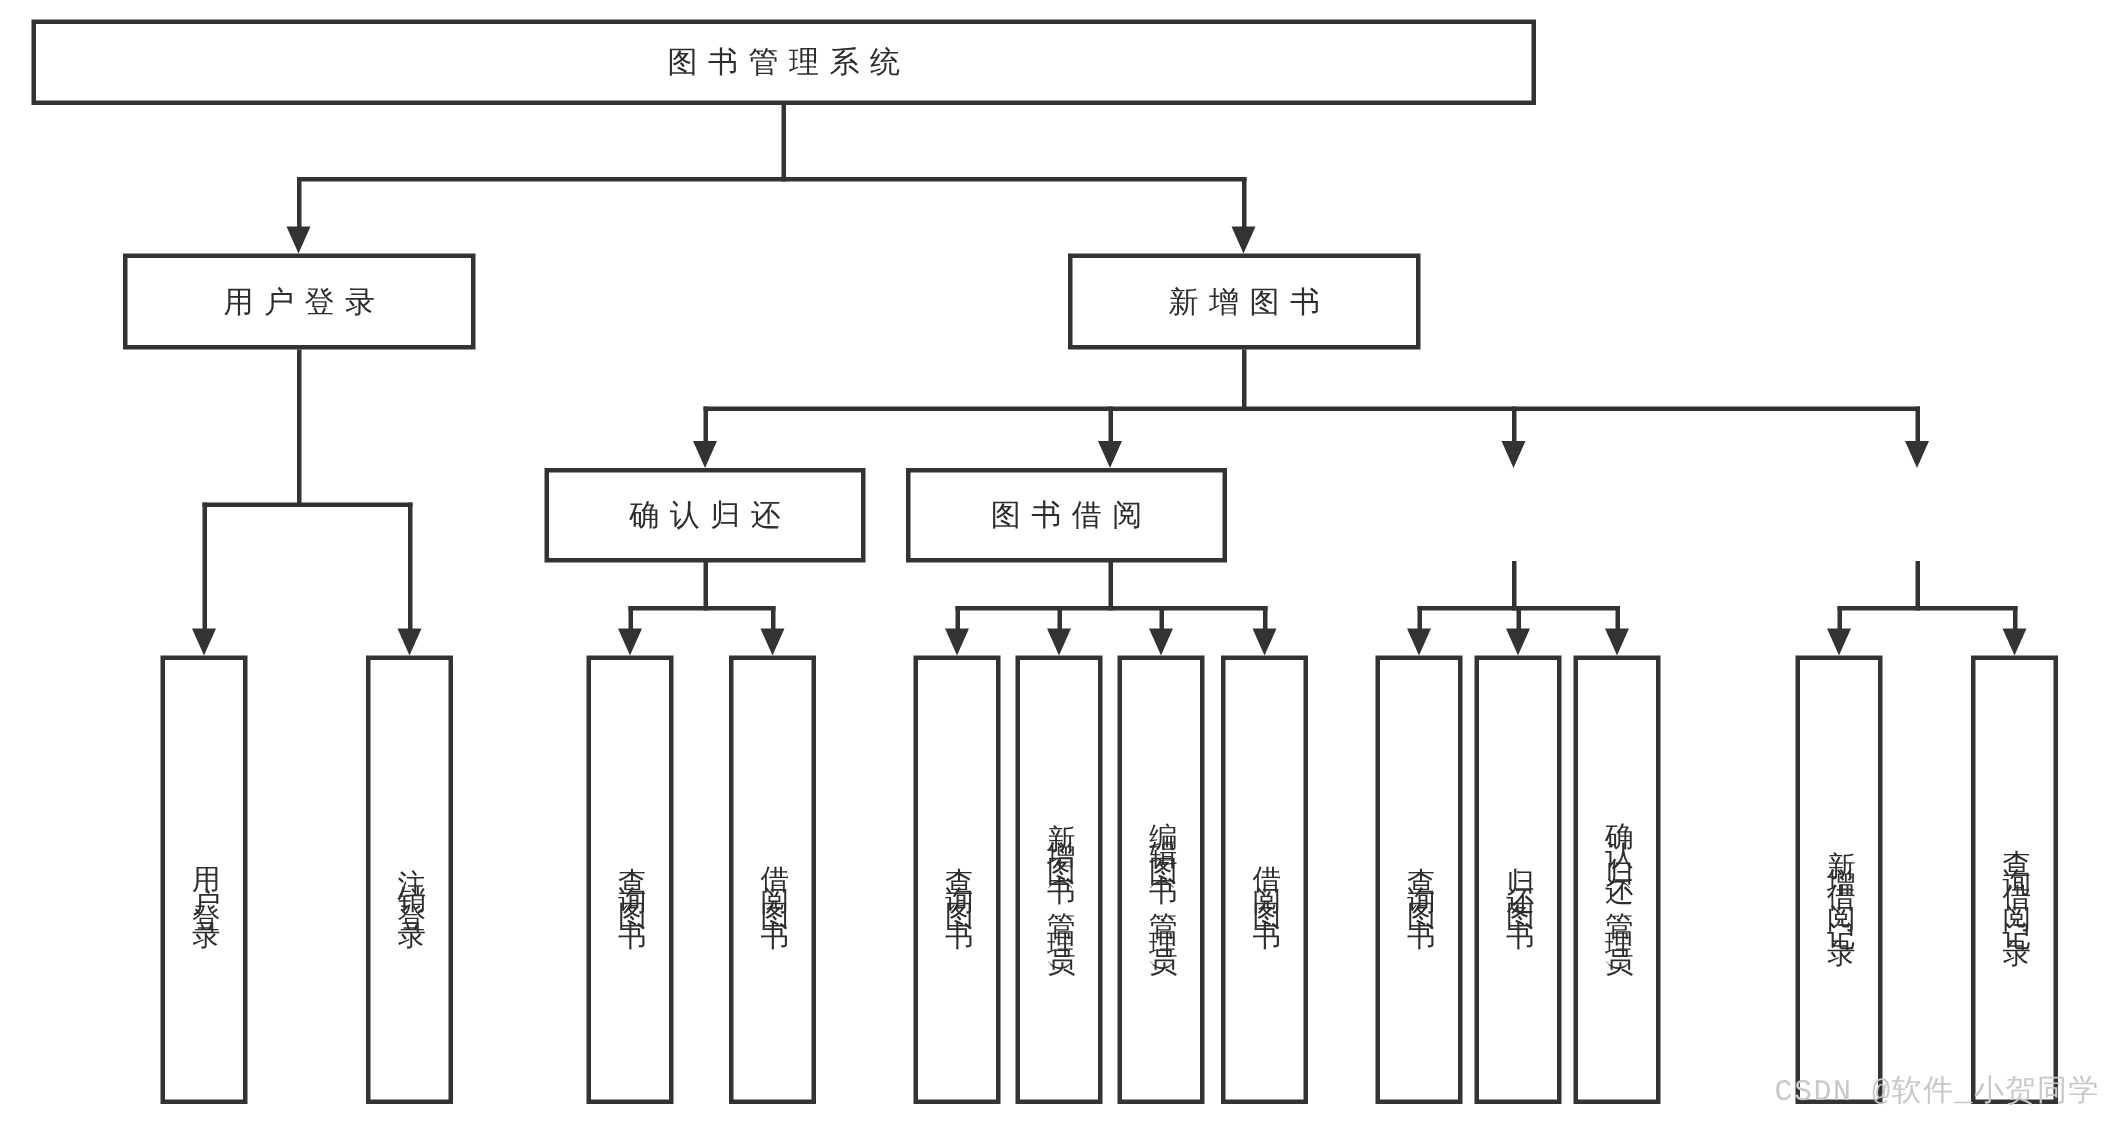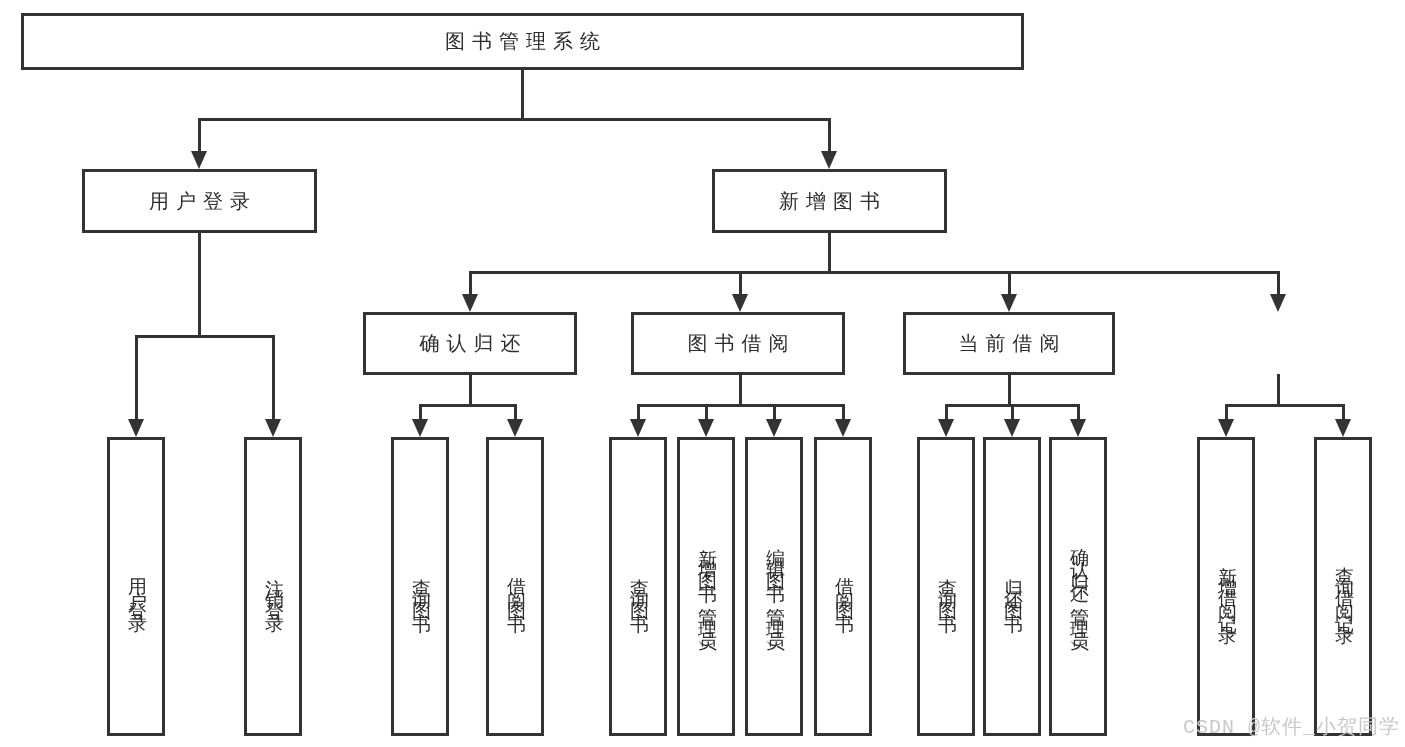--- a/index.html
+++ b/index.html
@@ -72,25 +72,22 @@
   <div class="vline" style="left:738.5px;top:271px;height:26px"></div>
   <div class="arrow" style="left:732px;top:294px"></div>
   <div class="vline" style="left:1007.5px;top:271px;height:26px"></div>
   <div class="arrow" style="left:1001px;top:294px"></div>
   <div class="vline" style="left:1276.5px;top:271px;height:26px"></div>
   <div class="arrow" style="left:1270px;top:294px"></div>
 
   <div class="box" style="left:363px;top:312px;width:214px;height:63px">
     <span class="hlabel">确认归还</span>
   </div>
-  <div class="box" style="left:631px;top:312px;width:214px;height:63px">
+  <div class="box" style="left:604px;top:312px;width:214px;height:63px">
     <span class="hlabel">图书借阅</span>
-  </div>
-  <div class="box" style="left:903px;top:312px;width:212px;height:63px">
-    <span class="hlabel">当前借阅</span>
   </div>
 
   <div class="vline" style="left:468.5px;top:374px;height:33px"></div>
   <div class="hline" style="left:418.5px;top:404px;width:98px"></div>
   <div class="vline" style="left:418.5px;top:404px;height:17px"></div>
   <div class="arrow" style="left:412px;top:419px"></div>
   <div class="vline" style="left:513.5px;top:404px;height:17px"></div>
   <div class="arrow" style="left:507px;top:419px"></div>
 
   <div class="vline" style="left:738.5px;top:374px;height:33px"></div>

